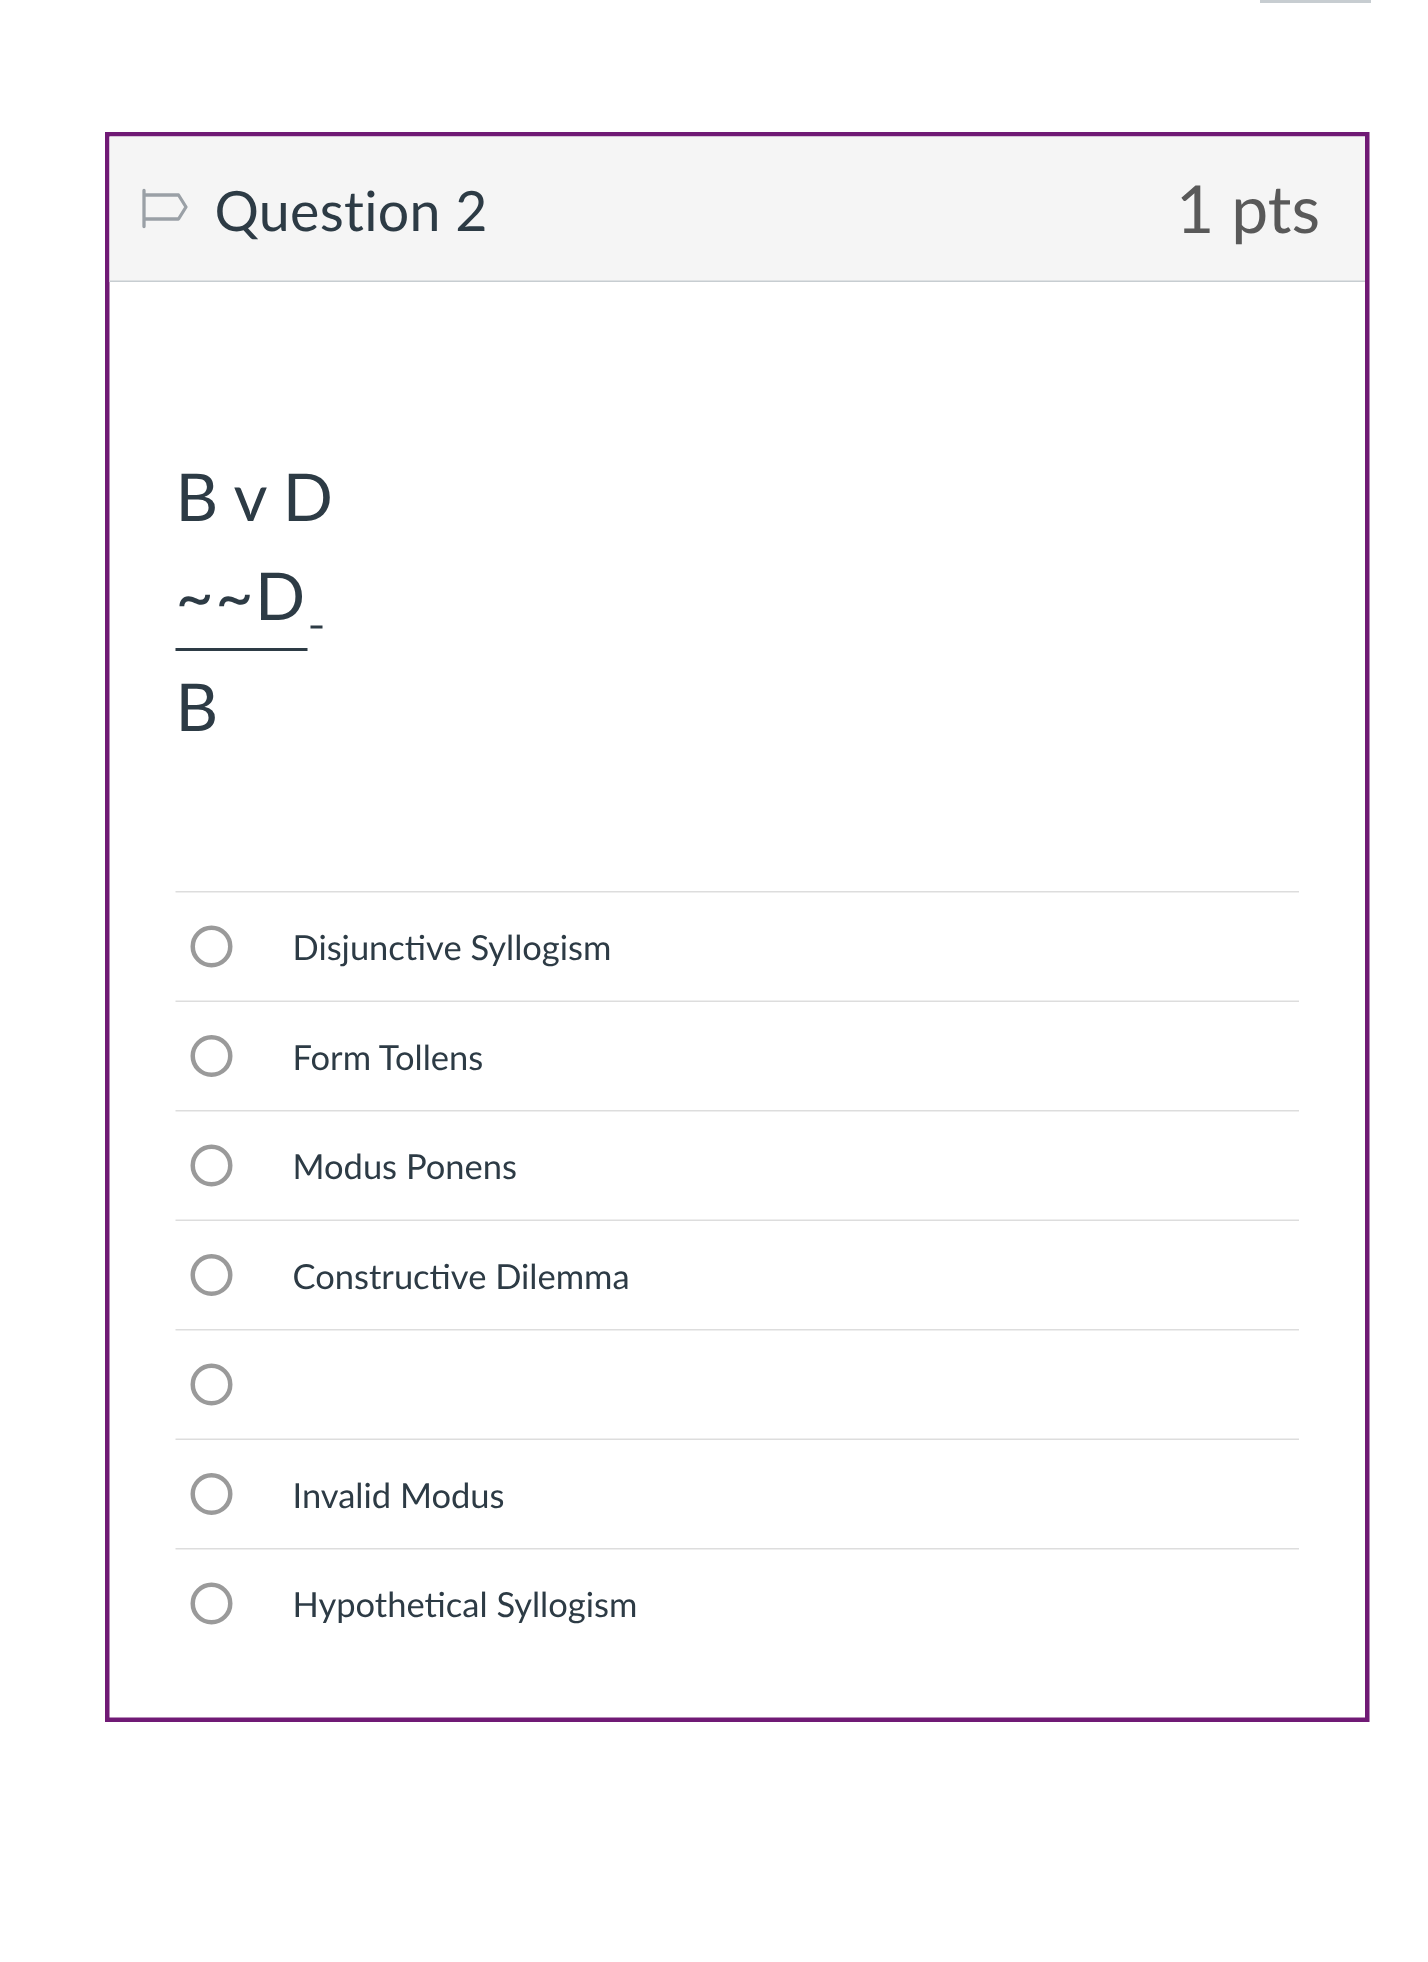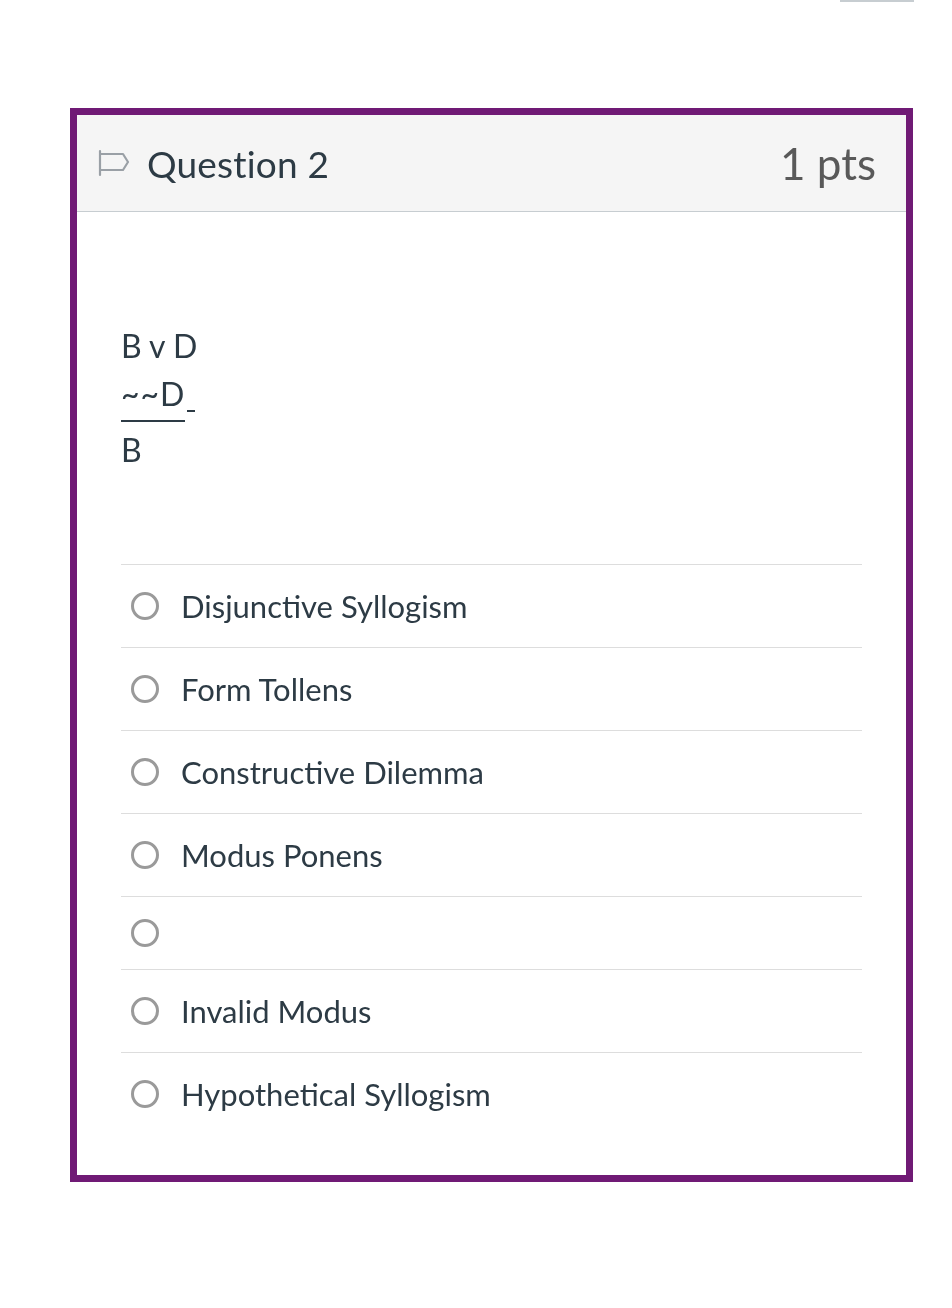--- a/index.html
+++ b/index.html
@@ -14,24 +14,24 @@
     .top-border-fragment {
       position: absolute;
       top: 0;
       right: 38px;
       width: 74px;
       height: 2px;
       background: #c7cdd1;
     }
     .question-card {
       position: absolute;
-      top: 108px;
+      top: 88px;
       left: 70px;
       width: 843px;
-      border: 7px solid #701a75;
+      border: 3px solid #701a75;
       background: #fff;
     }
     .question-header {
       display: flex;
       align-items: center;
       justify-content: space-between;
       padding: 22px 30px 22px 20px;
       background: #f5f5f5;
       border-bottom: 1px solid #c7cdd1;
     }
@@ -54,21 +54,21 @@
     }
     .points {
       font-size: 44px;
       font-weight: 400;
       color: #595959;
     }
     .question-body {
       padding: 110px 44px 40px 44px;
     }
     .problem {
-      font-size: 32px;
+      font-size: 44px;
       color: #2d3b45;
       line-height: 1.5;
       margin-bottom: 90px;
     }
     .problem .line2 {
       display: inline-block;
       border-bottom: 2px solid #2d3b45;
       padding-bottom: 2px;
       margin-bottom: 4px;
       letter-spacing: 1px;
@@ -97,23 +97,24 @@
     .radio {
       width: 28px;
       height: 28px;
       border: 3px solid #9a9a9a;
       border-radius: 50%;
       flex-shrink: 0;
       margin-left: 8px;
       background: #fff;
     }
     .option-label {
-      font-size: 31px;
+      font-size: 23px;
       color: #2d3b45;
       font-weight: 400;
+      margin-left: 18px;
     }
   </style>
 </head>
 <body>
 
 <div class="top-border-fragment"></div>
 
 <div class="question-card">
   <div class="question-header">
     <div class="header-left">
@@ -140,25 +141,25 @@
       <label class="option-row">
         <span class="radio"></span>
         <span class="option-label">Disjunctive Syllogism</span>
       </label>
       <label class="option-row">
         <span class="radio"></span>
         <span class="option-label">Form Tollens</span>
       </label>
       <label class="option-row">
         <span class="radio"></span>
-        <span class="option-label">Constructive Dilemma</span>
+        <span class="option-label">Modus Ponens</span>
       </label>
       <label class="option-row">
         <span class="radio"></span>
-        <span class="option-label">Modus Ponens</span>
+        <span class="option-label">Constructive Dilemma</span>
       </label>
       <label class="option-row">
         <span class="radio"></span>
       </label>
       <label class="option-row">
         <span class="radio"></span>
         <span class="option-label">Invalid Modus</span>
       </label>
       <label class="option-row">
         <span class="radio"></span>

